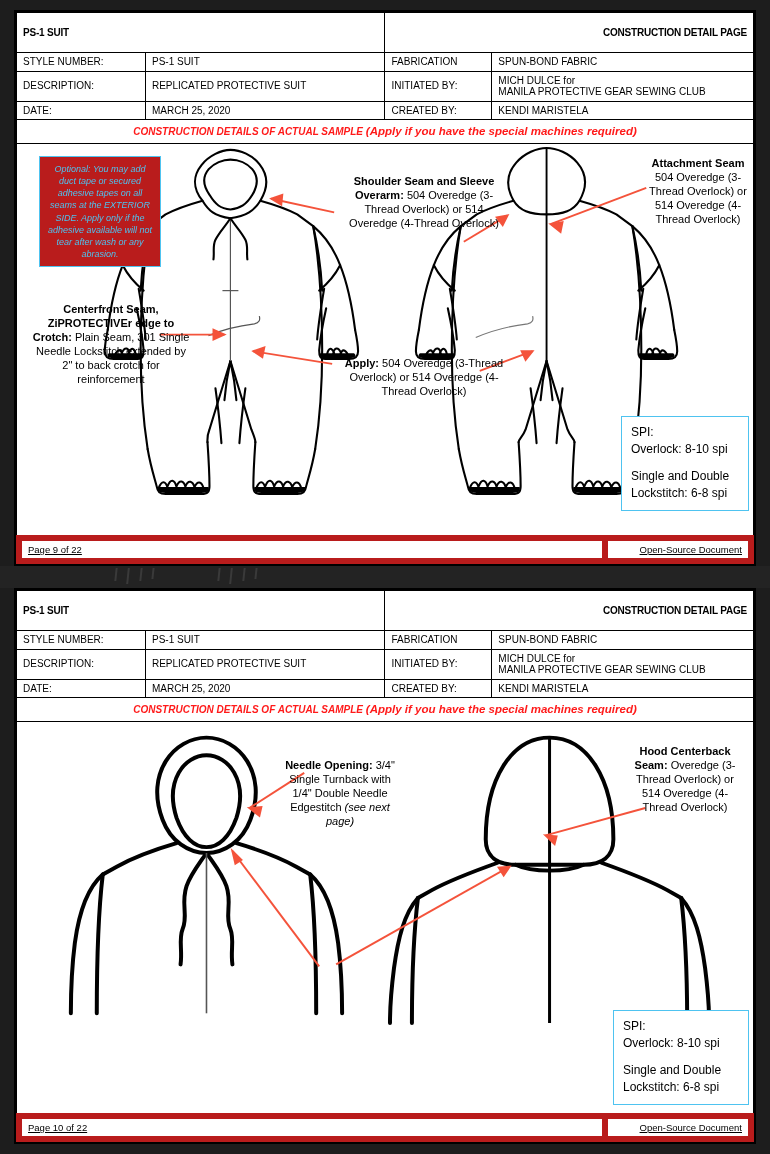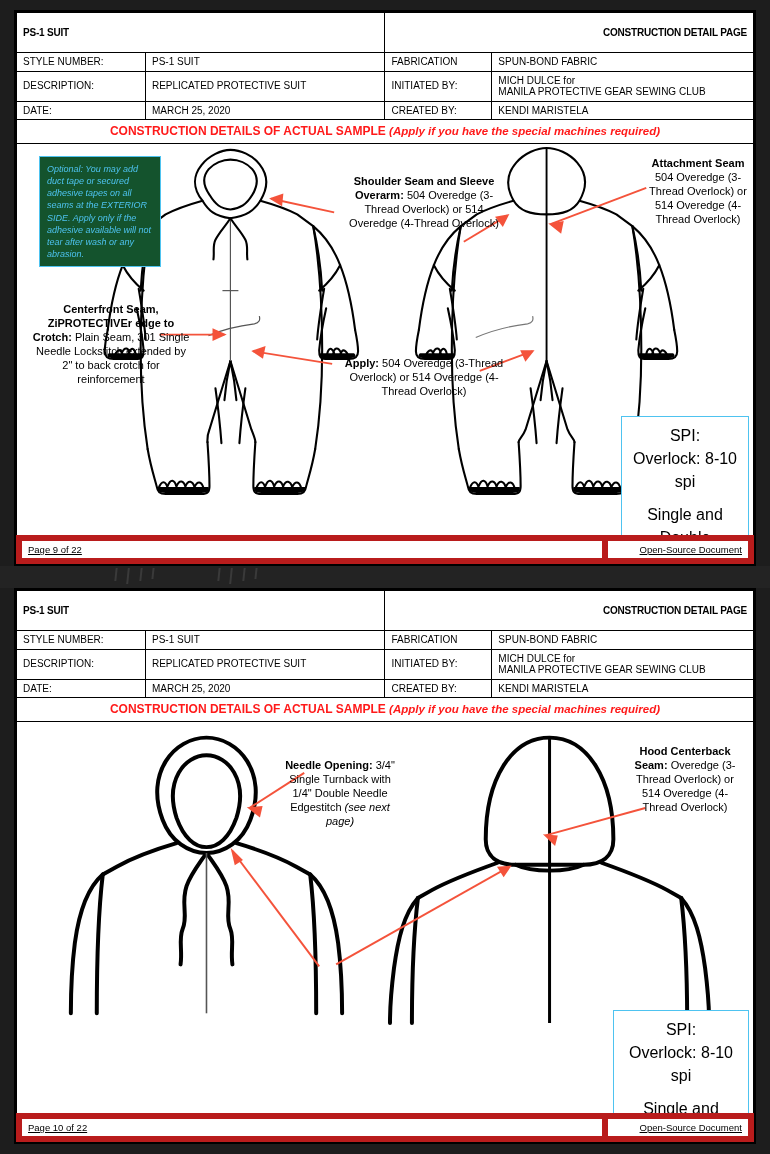--- a/index.html
+++ b/index.html
@@ -73,21 +73,22 @@
   .two-line { line-height: 1.25; }
 
   td.banner {
     text-align: center;
     padding: 4px 0 5px 0;
     height: 24px;
   }
   .banner-main {
     color: #ff1a1a;
     font-weight: bold;
-    font-size: 12px;
+    font-size: 10px;
+    font-style: italic;
   }
   .banner-sub {
     color: #ff1a1a;
     font-weight: bold;
     font-style: italic;
     font-size: 11.5px;
   }
 
   
   .canvas-wrap {
@@ -112,36 +113,36 @@
     line-height: 1.28;
     color: #000;
   }
   .callout b { font-weight: bold; }
   .callout i { font-style: italic; }
 
   
   .note-box {
     position: absolute;
     border: 1px solid #4ec3f0;
-    background: #14532d;
+    background: #b91c1c;
     color: #4ec3f0;
     font-style: italic;
     font-size: 9px;
     line-height: 1.35;
     padding: 6px 7px;
+    text-align: center;
   }
   .spi-box {
     position: absolute;
     border: 1px solid #4ec3f0;
     background: #fff;
     color: #000;
-    font-size: 16px;
+    font-size: 12px;
     line-height: 1.45;
     padding: 7px 9px;
-    text-align: center;
   }
   .spi-box .spacer { height: 9px; }
 
   
   table.foot {
     width: 100%;
     border-collapse: collapse;
     table-layout: fixed;
   }
   table.foot td {

